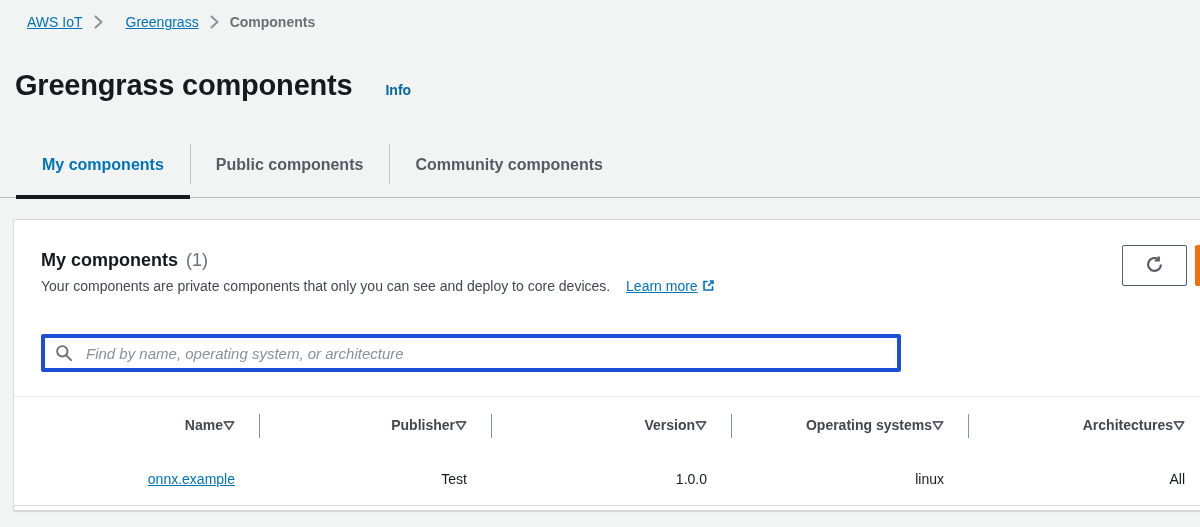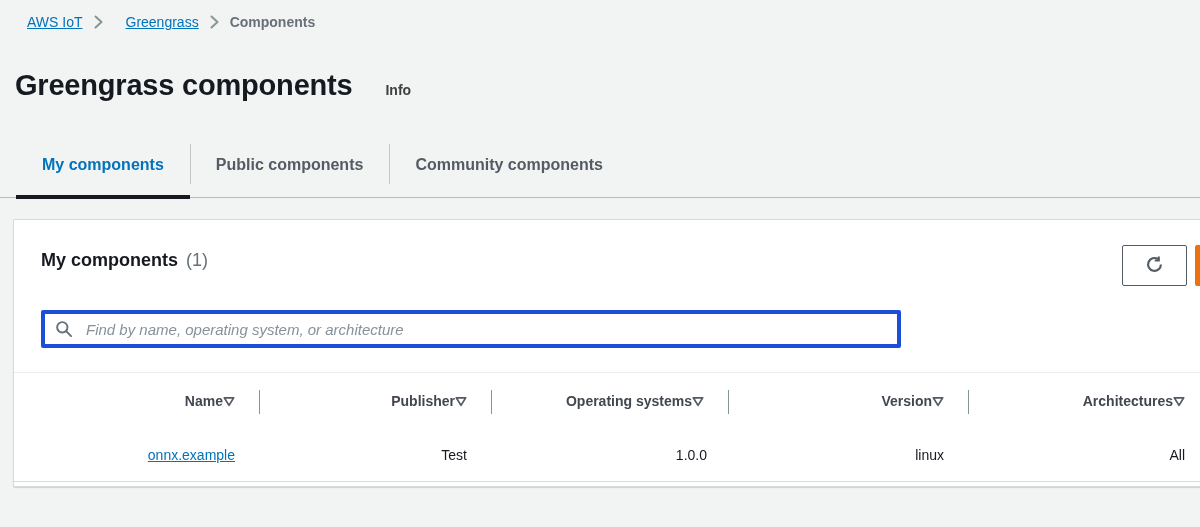--- a/index.html
+++ b/index.html
@@ -18,21 +18,21 @@
     padding:14px 0 0 15px; font-size:14px;
   }
   .crumb-link { color:#0073bb; text-decoration:underline; cursor:pointer; }
   .crumb-current { color:#687078; font-weight:700; }
   .crumb-sep { display:flex; align-items:center; }
   .crumb-sep svg { display:block; }
 
   
   .page-header { padding:39px 0 0 15px; display:flex; align-items:baseline; gap:21px; }
   .page-title { font-size:29px; font-weight:700; letter-spacing:-0.2px; }
-  .info-link { color:#404040; font-size:14px; font-weight:700; cursor:pointer; }
+  .info-link { color:#0369a1; font-size:14px; font-weight:700; cursor:pointer; }
 
   
   .tabs {
     display:flex; margin:30px 0 0 16px; position:relative;
   }
   .tabs::after {
     content:""; position:absolute; left:-16px; right:-1200px; bottom:0;
     height:1px; background:#b5bdbd;
   }
   .tab {
@@ -147,20 +147,28 @@
   <div class="tab">Community components</div>
 </div>
 
 <section class="card">
 
   <div class="card-header">
     <div class="panel-title-row">
       <h2 class="panel-title">My components</h2>
       <span class="panel-count">(1)</span>
     </div>
+    <div class="panel-desc">
+      <span>Your components are private components that only you can see and deploy to core devices.</span>
+      <a class="learn-more">Learn more</a><span class="ext-icon"><svg width="13" height="13" viewBox="0 0 16 16">
+            <path d="M13 9v4.5H2.5V3H7" fill="none" stroke="#0073bb" stroke-width="2"></path>
+            <path d="M9.5 2.5h4v4" fill="none" stroke="#0073bb" stroke-width="2"></path>
+            <path d="M13.2 2.8L7.6 8.4" fill="none" stroke="#0073bb" stroke-width="2"></path>
+          </svg></span>
+    </div>
   </div>
 
   <div class="header-actions">
     <button class="btn-refresh">
       <span>
         <svg width="19" height="19" viewBox="0 0 16 16">
             <path d="M13.4 8A5.4 5.4 0 1 1 11 3.5" fill="none" stroke="#545b64" stroke-width="1.8"></path>
             <path d="M11.6 1.2v3.4H8.2" fill="none" stroke="#545b64" stroke-width="1.8"></path>
           </svg>
       </span>
@@ -188,30 +196,30 @@
         </span>
     </div>
     <div class="col col-2">
       <span>Publisher</span>
       <span class="filter-icon">
           <svg width="12" height="11" viewBox="0 0 12 11">
             <path d="M1.3 1.8h9.4L6 9.4z" fill="none" stroke="#545b64" stroke-width="1.7" stroke-linejoin="round"></path>
           </svg>
         </span>
     </div>
+    <div class="col col-3">
+      <span>Version</span>
+      <span class="filter-icon">
+          <svg width="12" height="11" viewBox="0 0 12 11">
+            <path d="M1.3 1.8h9.4L6 9.4z" fill="none" stroke="#545b64" stroke-width="1.7" stroke-linejoin="round"></path>
+          </svg>
+        </span>
+    </div>
     <div class="col col-4">
       <span>Operating systems</span>
-      <span class="filter-icon">
-          <svg width="12" height="11" viewBox="0 0 12 11">
-            <path d="M1.3 1.8h9.4L6 9.4z" fill="none" stroke="#545b64" stroke-width="1.7" stroke-linejoin="round"></path>
-          </svg>
-        </span>
-    </div>
-    <div class="col col-3">
-      <span>Version</span>
       <span class="filter-icon">
           <svg width="12" height="11" viewBox="0 0 12 11">
             <path d="M1.3 1.8h9.4L6 9.4z" fill="none" stroke="#545b64" stroke-width="1.7" stroke-linejoin="round"></path>
           </svg>
         </span>
     </div>
     <div class="col col-5">
       <span>Architectures</span>
       <span class="filter-icon">
           <svg width="12" height="11" viewBox="0 0 12 11">

